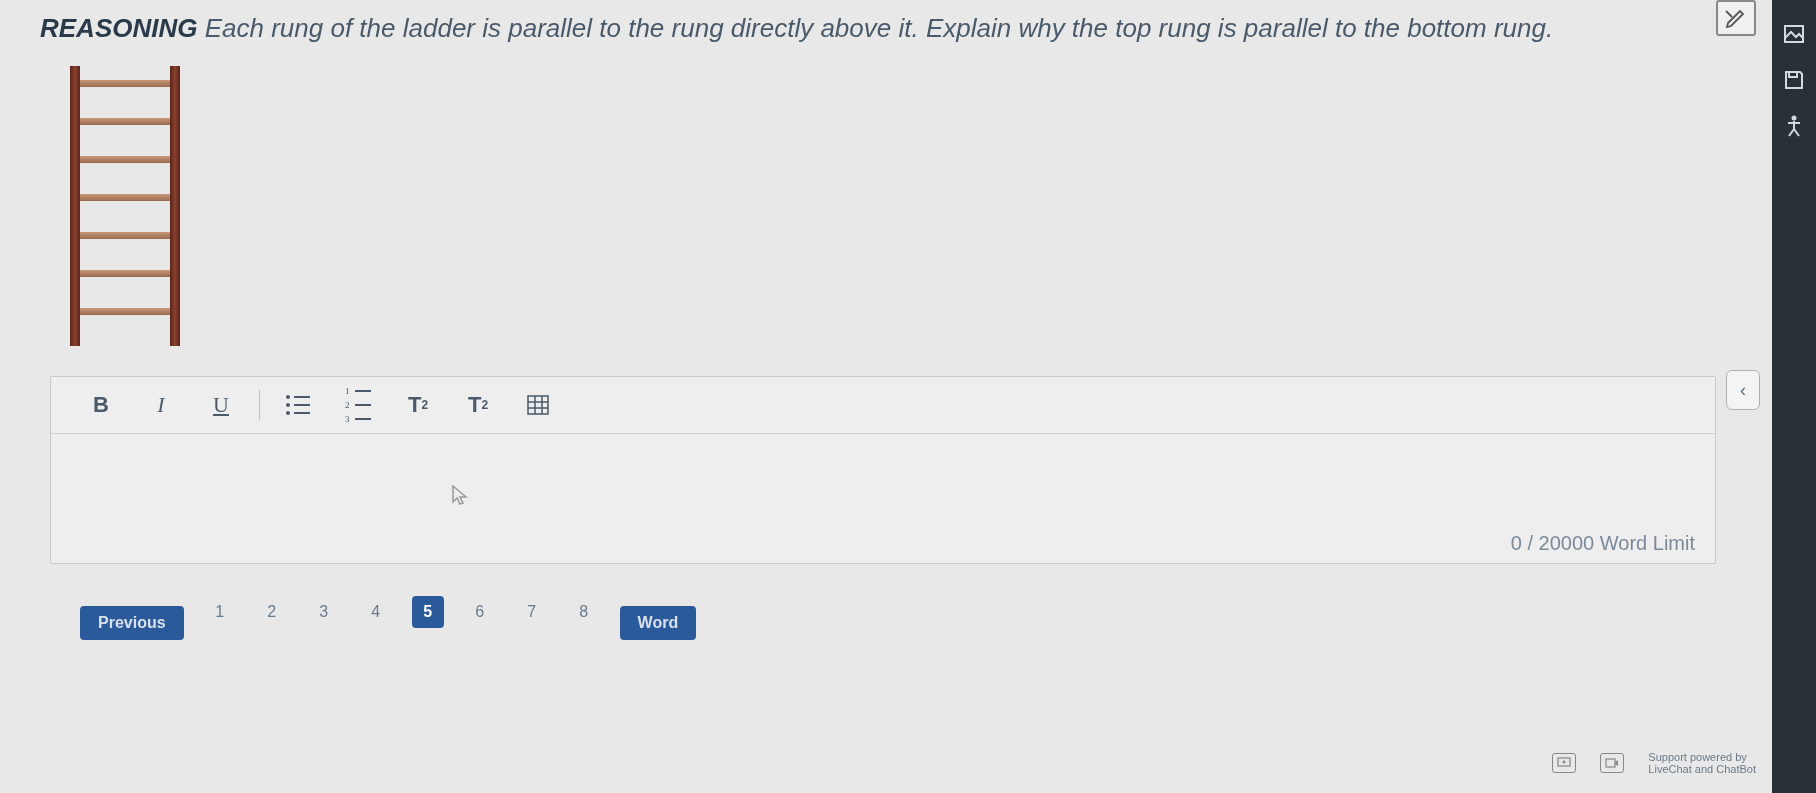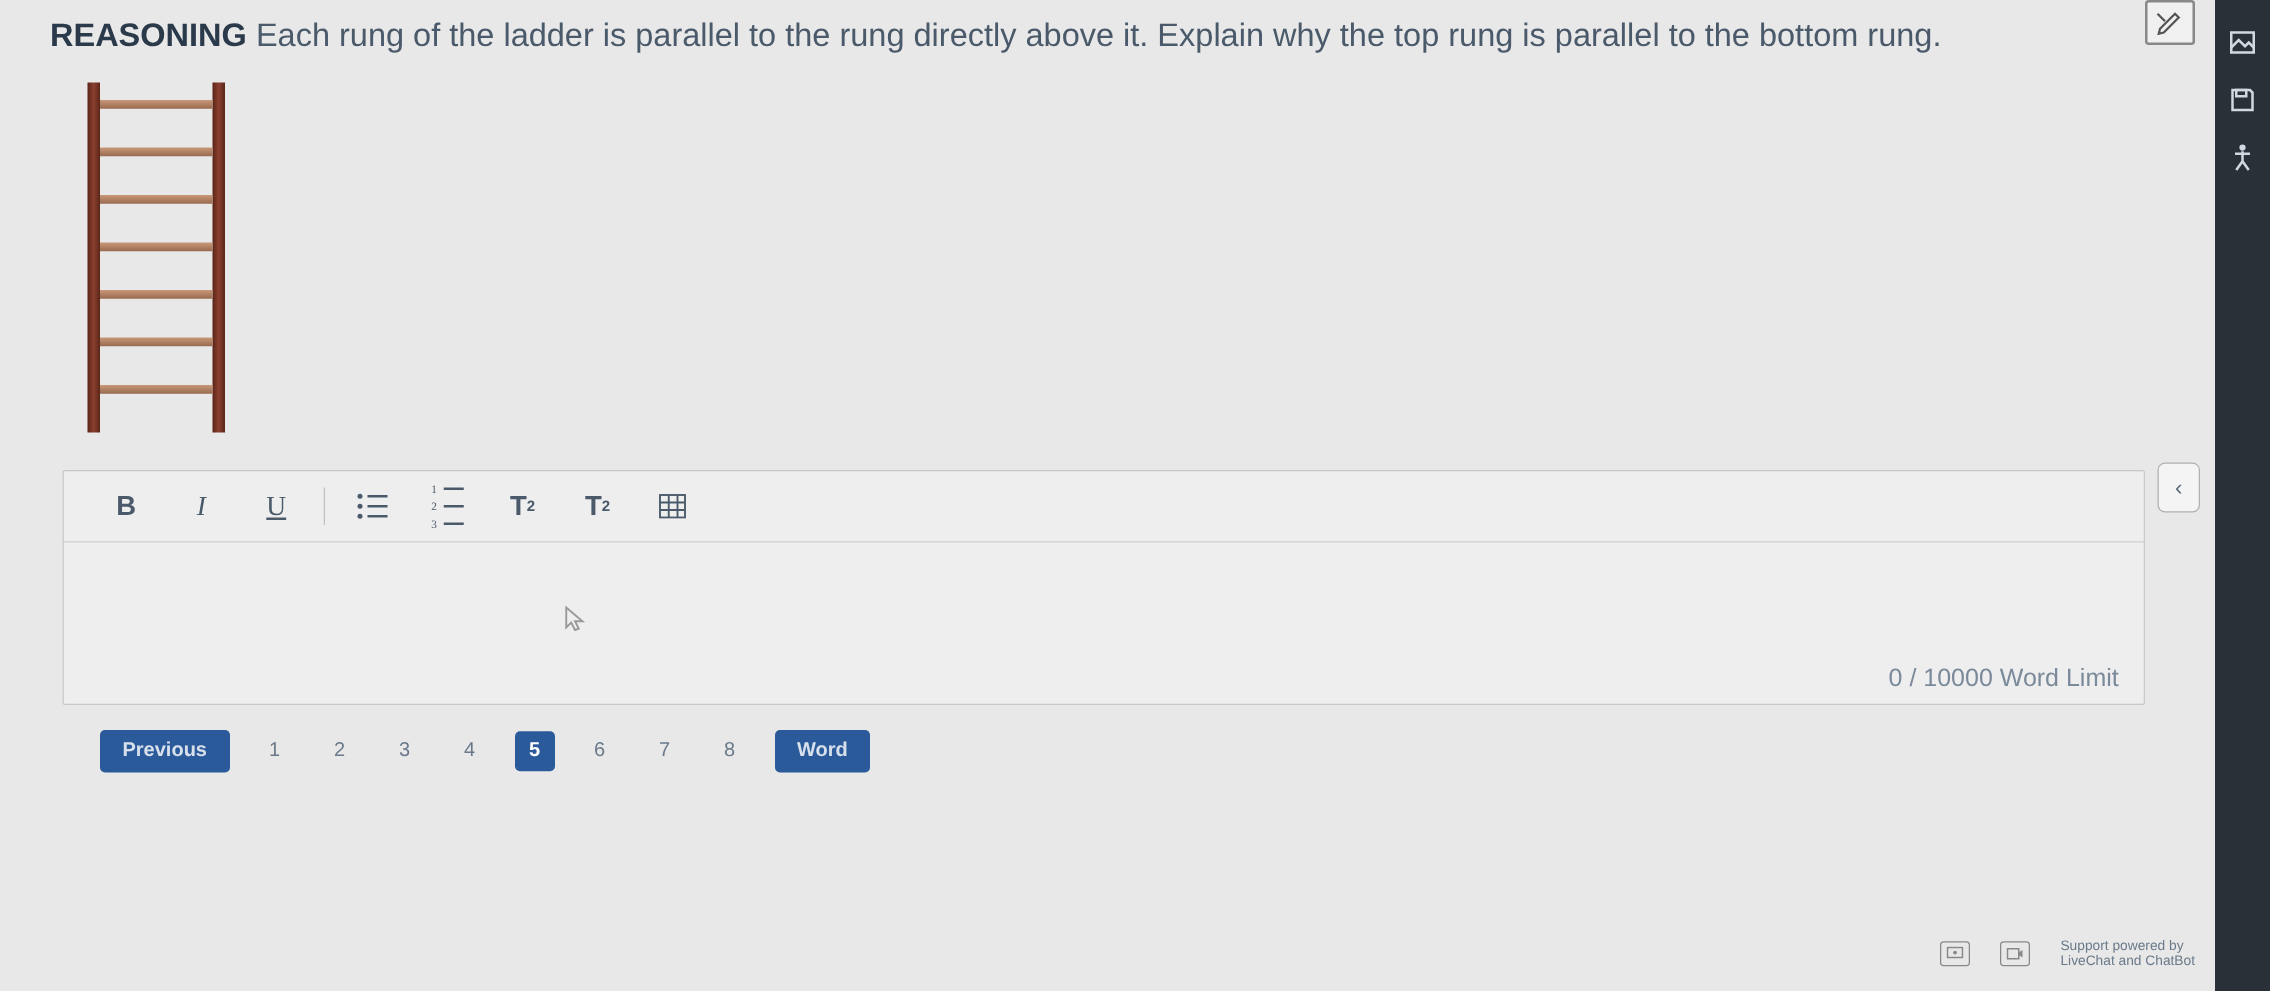--- a/index.html
+++ b/index.html
@@ -13,20 +13,21 @@
     }
     .main-content {
       padding: 10px 40px 0 40px;
       width: calc(100% - 50px);
     }
     .question-text {
       font-size: 26px;
       color: #4a5a6a;
       line-height: 1.4;
       margin-bottom: 20px;
+      font-style: italic;
     }
     .bold-label {
       font-weight: bold;
       color: #2a3a4a;
     }
     .ladder-container {
       margin-left: 30px;
       margin-bottom: 30px;
     }
     .ladder {
@@ -118,20 +119,21 @@
     }
     .nav-btn {
       background: #2a5a9a;
       color: #d8e0ec;
       padding: 8px 18px;
       border-radius: 4px;
       font-size: 16px;
       font-weight: bold;
       cursor: pointer;
       border: none;
+      margin-top: 22px;
     }
     .page-num {
       width: 32px;
       height: 32px;
       display: flex;
       align-items: center;
       justify-content: center;
       font-size: 16px;
       color: #6a7a8a;
       cursor: pointer;
@@ -293,21 +295,21 @@
         </svg>
       </div>
     </div>
     <div class="editor-area">
       <span class="cursor-icon">
         <svg width="18" height="22" viewBox="0 0 18 22">
             <path d="M2 2 L2 18 L6 14 L9 20 L12 19 L9 13 L15 13 Z" fill="none" stroke="#999" stroke-width="1.5"></path>
           </svg>
       </span>
     </div>
-    <div class="word-limit">0 / 10000 Word Limit</div>
+    <div class="word-limit">0 / 20000 Word Limit</div>
   </div>
 
   <div class="bottom-nav">
     <button class="nav-btn">Previous</button>
     <div class="page-num">1</div>
     <div class="page-num">2</div>
     <div class="page-num">3</div>
     <div class="page-num">4</div>
     <div class="page-num active">5</div>
     <div class="page-num">6</div>

